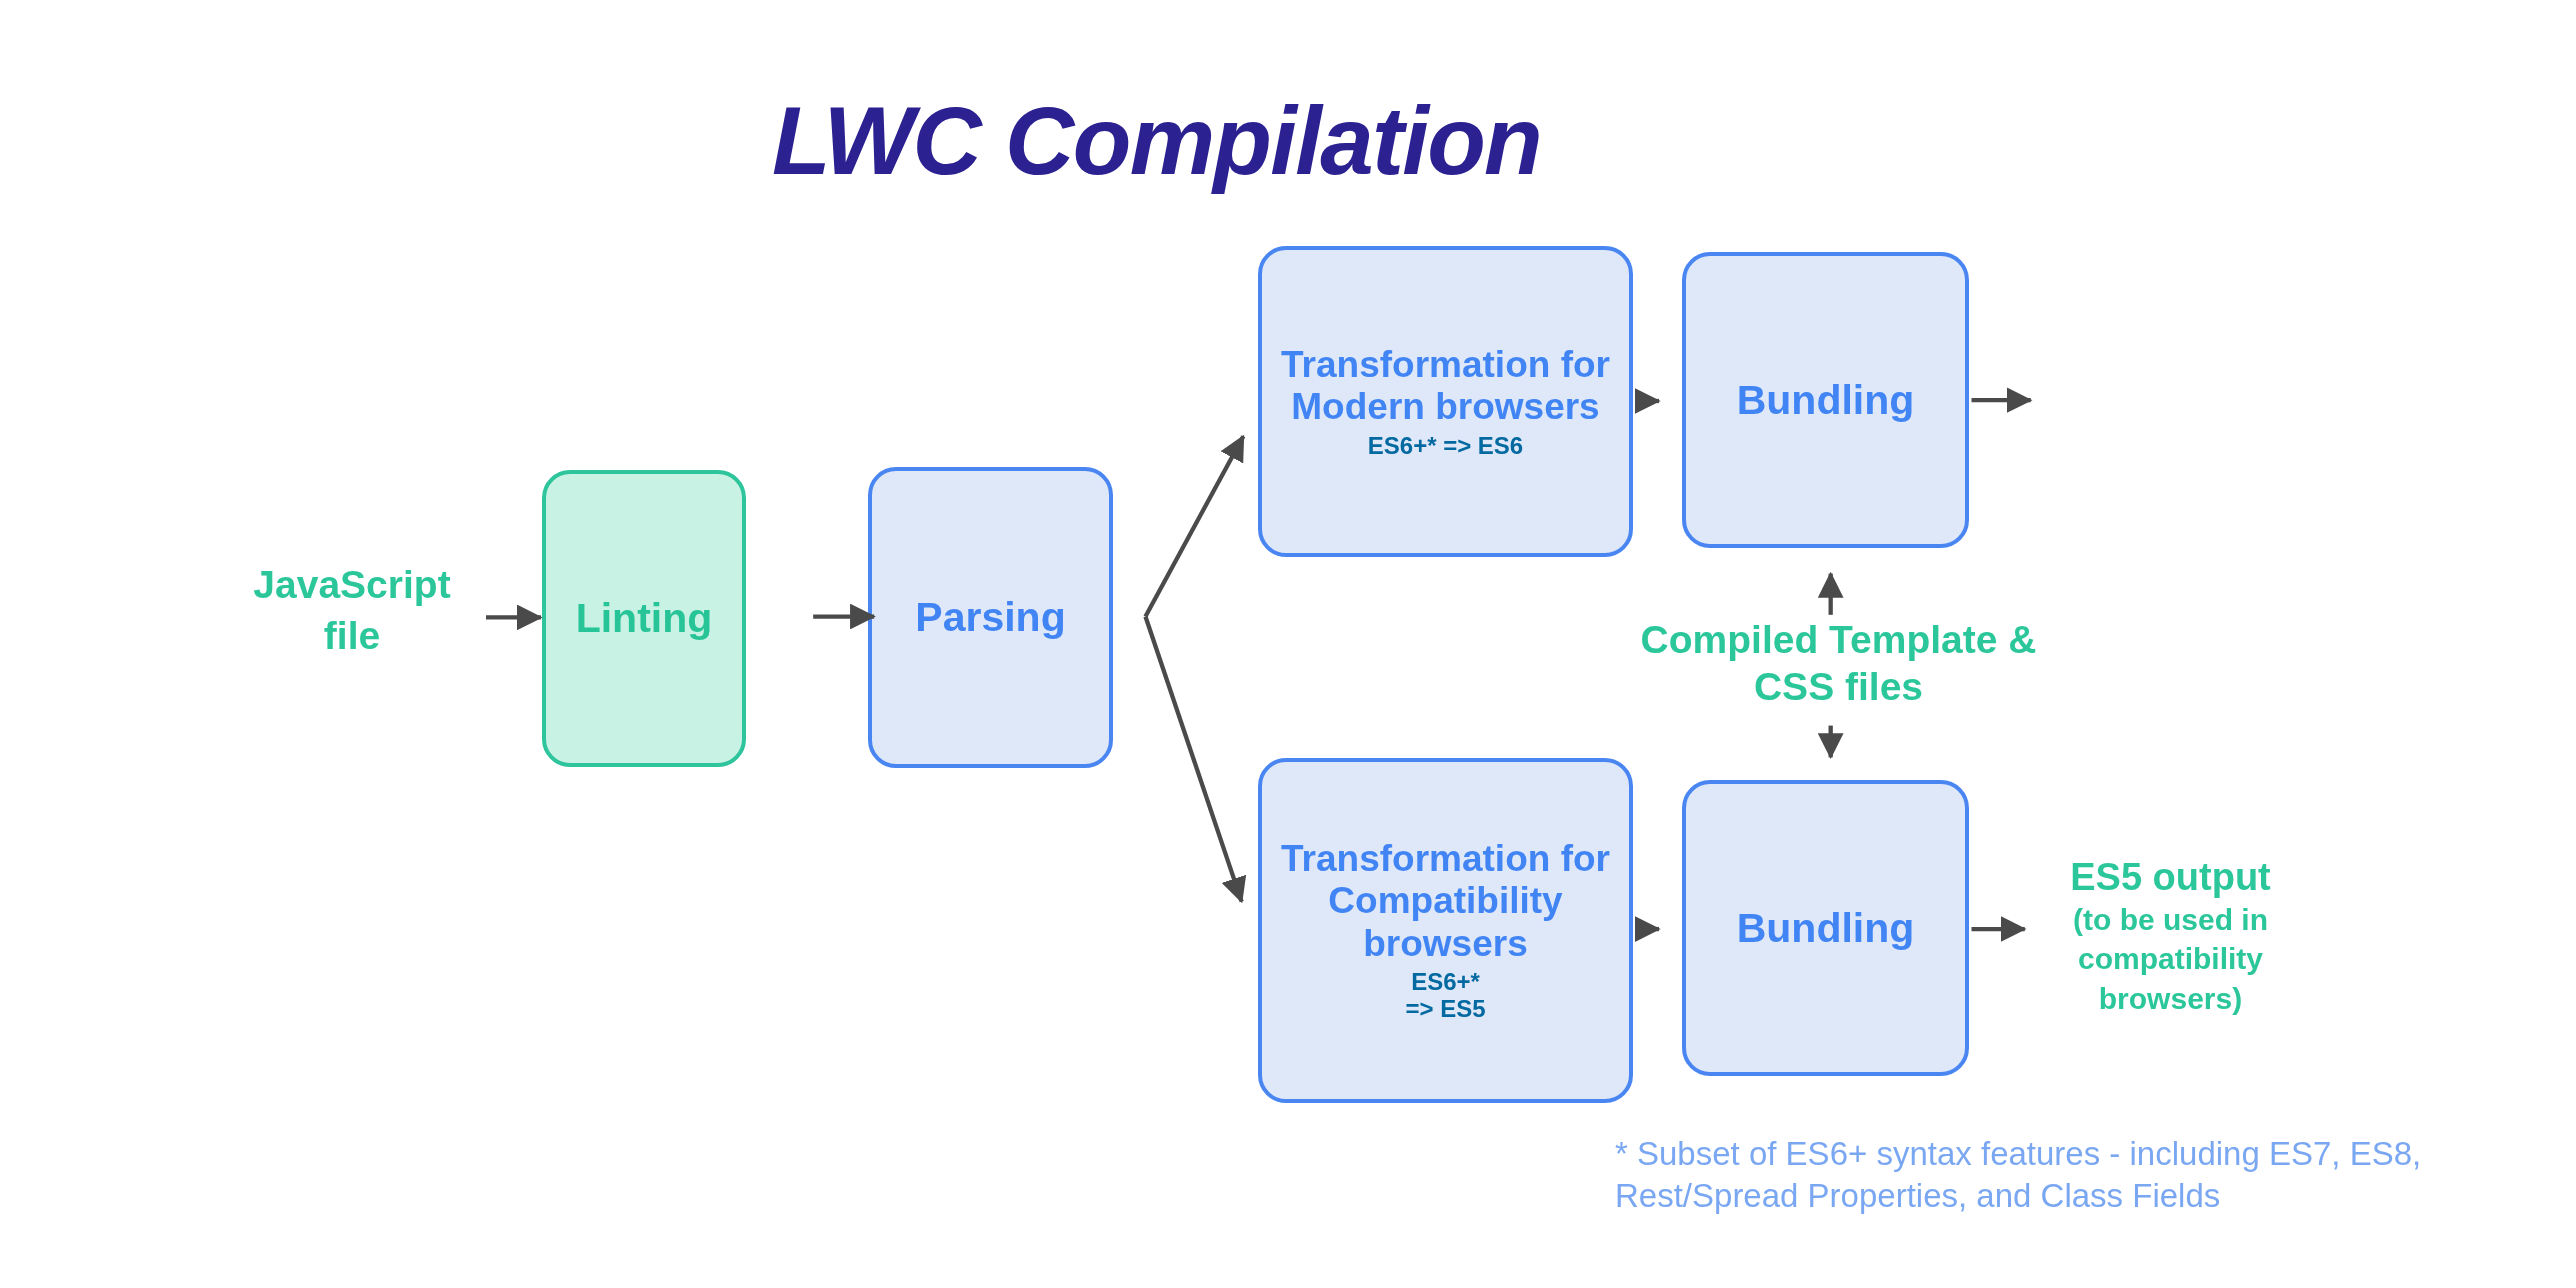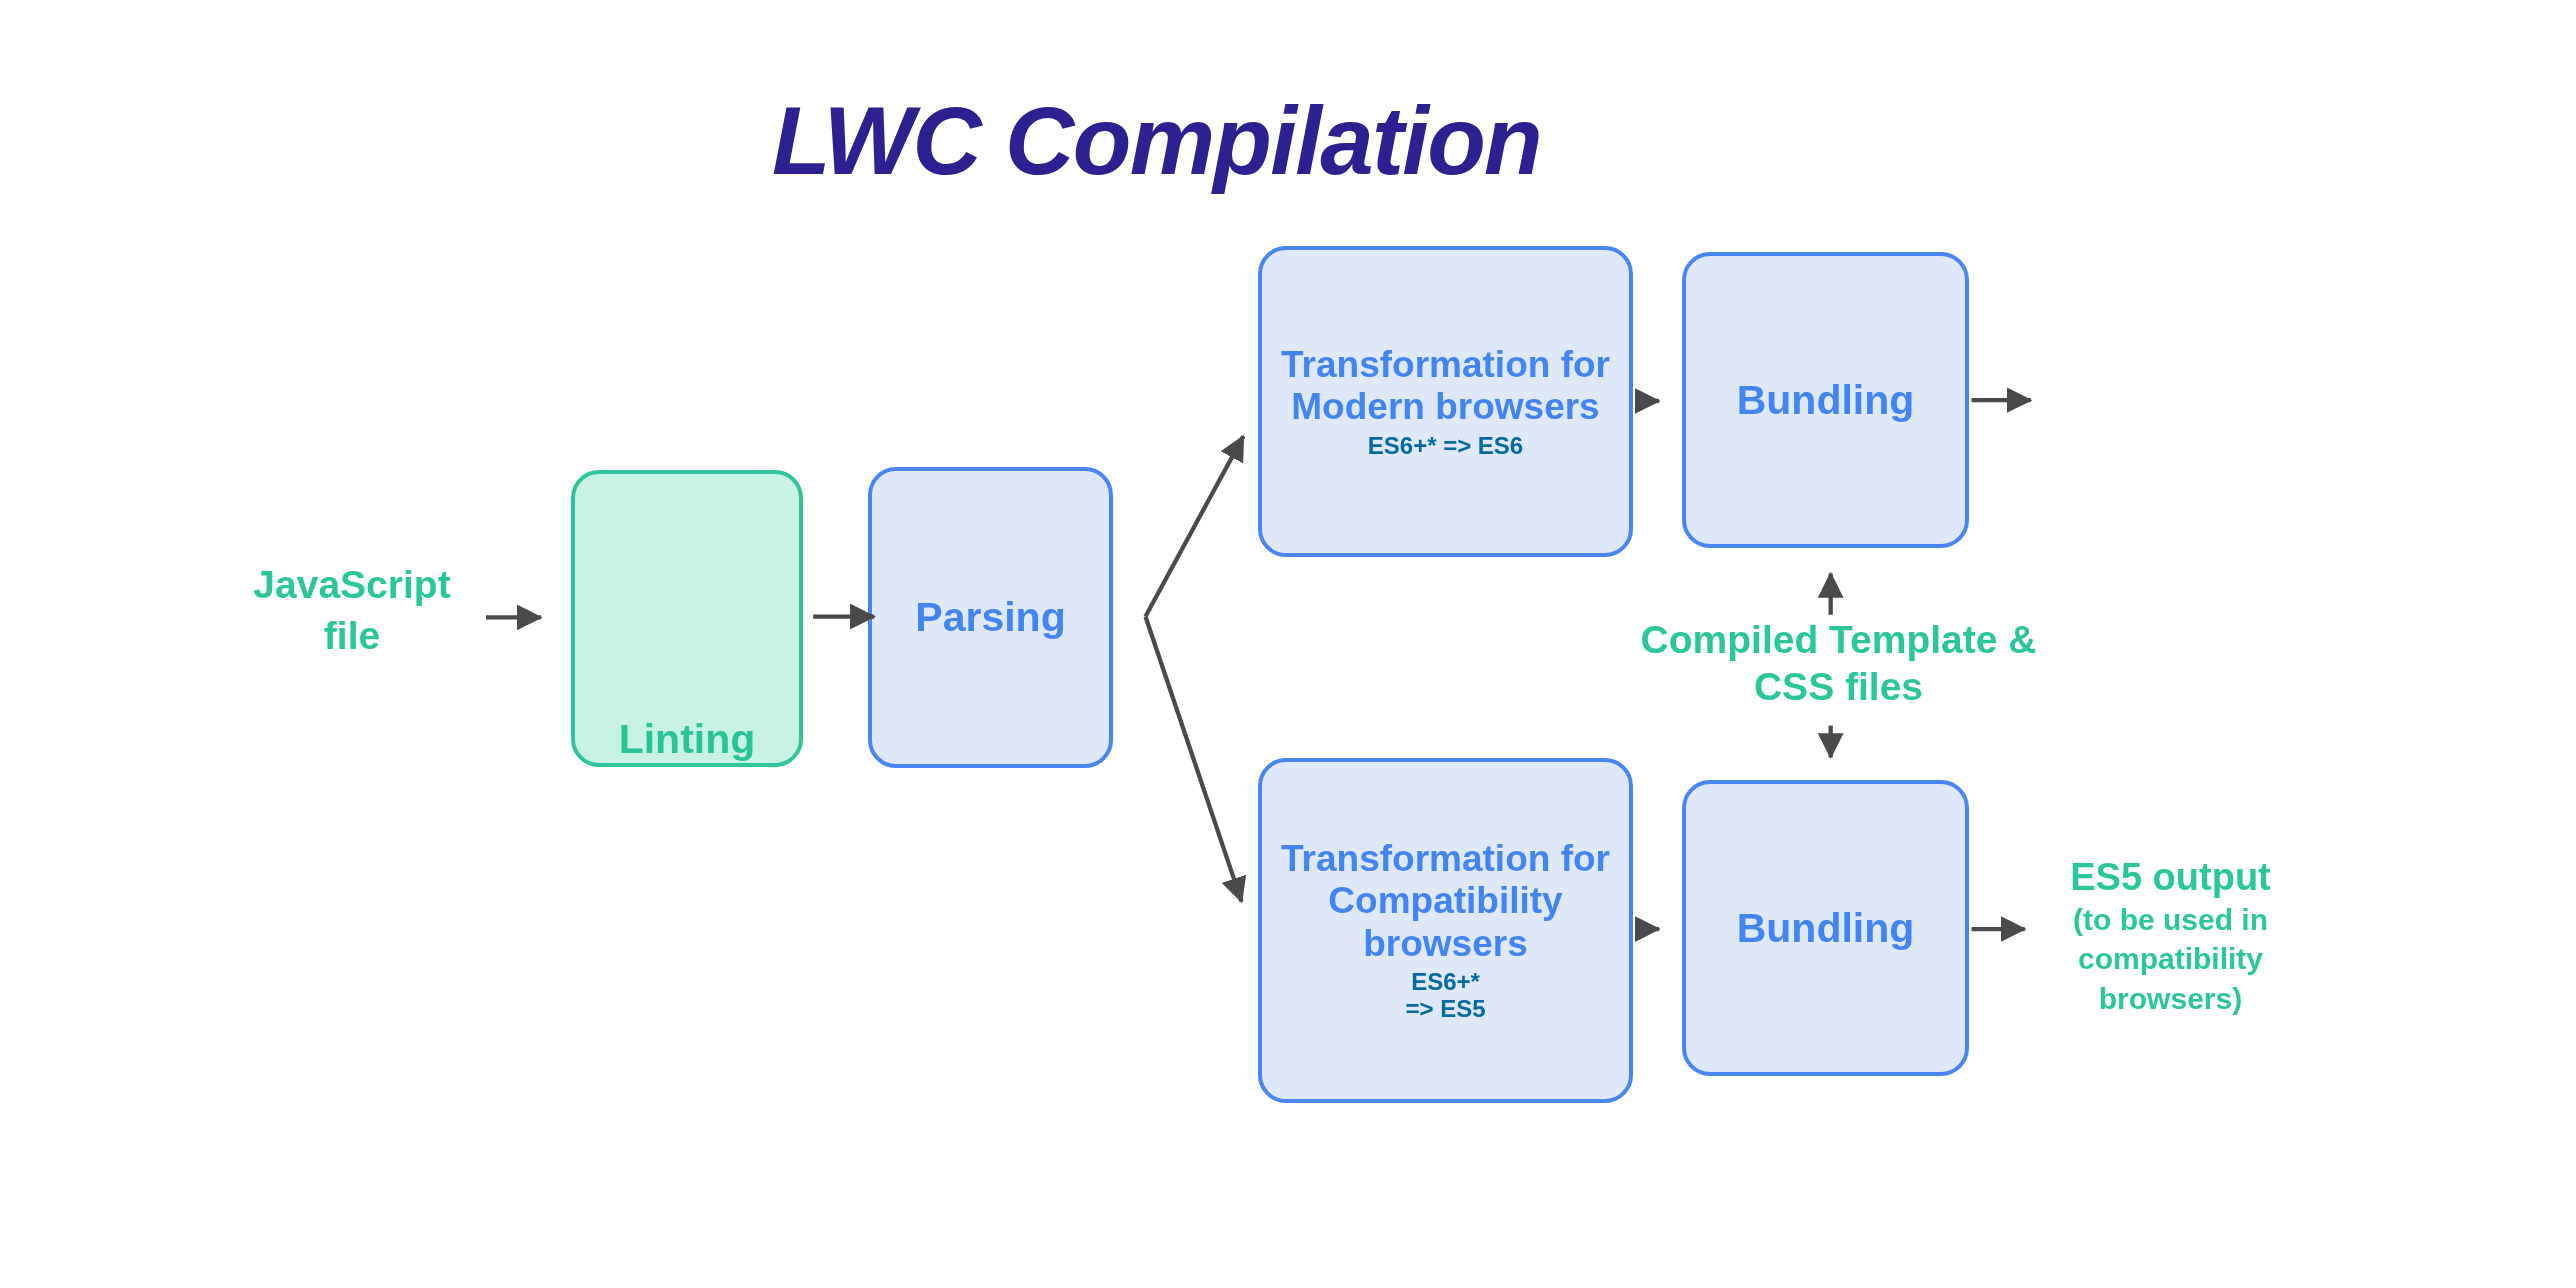--- a/index.html
+++ b/index.html
@@ -33,21 +33,21 @@
     justify-content: center;
     text-align: center;
   }
   .box.green { background: #C8F2E4; border-color: #2FC59C; color: #27C497; }
   .box.blue  { background: #DFE8F9; border-color: #4A86F2; color: #4184F4; }
   .box-label { font-size: 41px; font-weight: 700; }
   .box-title { font-size: 37px; font-weight: 700; line-height: 1.14; }
   .box-sub   { font-size: 24px; font-weight: 700; line-height: 1.14; color: #0369a1; }
   .box-sub.first { margin-top: 3.4px; }
 
-  .linting-box  { left: 571px;  top: 470px; width: 232px; height: 297px; justify-content: flex-end; }
+  .linting-box  { left: 542px;  top: 470px; width: 204px; height: 297px; }
   .parsing-box  { left: 868px; top: 467px; width: 245px; height: 301px; }
   .modern-box   { left: 1258px; top: 246px; width: 375px; height: 311px; }
   .bundling-top-box    { left: 1682px; top: 252px; width: 287px; height: 296px; }
   .compat-box   { left: 1258px; top: 758px; width: 375px; height: 345px; }
   .bundling-bottom-box { left: 1682px; top: 780px; width: 287px; height: 296px; }
 
   .green-label {
     position: absolute;
     text-align: center;
     font-weight: 700;
@@ -117,20 +117,24 @@
 
   <div class="box blue bundling-bottom-box">
     <span class="box-label">Bundling</span>
   </div>
 
   <div class="out-label es5-output">
     <span class="out-big">ES5 output</span>
     <span>(to be used in compatibility browsers)</span>
   </div>
 
+  <div class="footnote">
+    <div>* Subset of ES6+ syntax features - including ES7, ES8,</div>
+    <div>Rest/Spread Properties, and Class Fields</div>
+  </div>
 
   <svg class="arrows" width="2576" height="1288" viewBox="0 0 3000 1500">
     <defs>
       <marker id="ah" markerWidth="7" markerHeight="6" refX="5.6" refY="3" orient="auto" markerUnits="strokeWidth">
         <path d="M0,0 L6,3 L0,6 Z" fill="#4A4A4A"></path>
       </marker>
     </defs>
     <g stroke="#4A4A4A" stroke-width="5" fill="none">
       <line x1="566" y1="719" x2="630" y2="719" marker-end="url(#ah)"></line>
       <line x1="947" y1="718" x2="1018" y2="718" marker-end="url(#ah)"></line>

